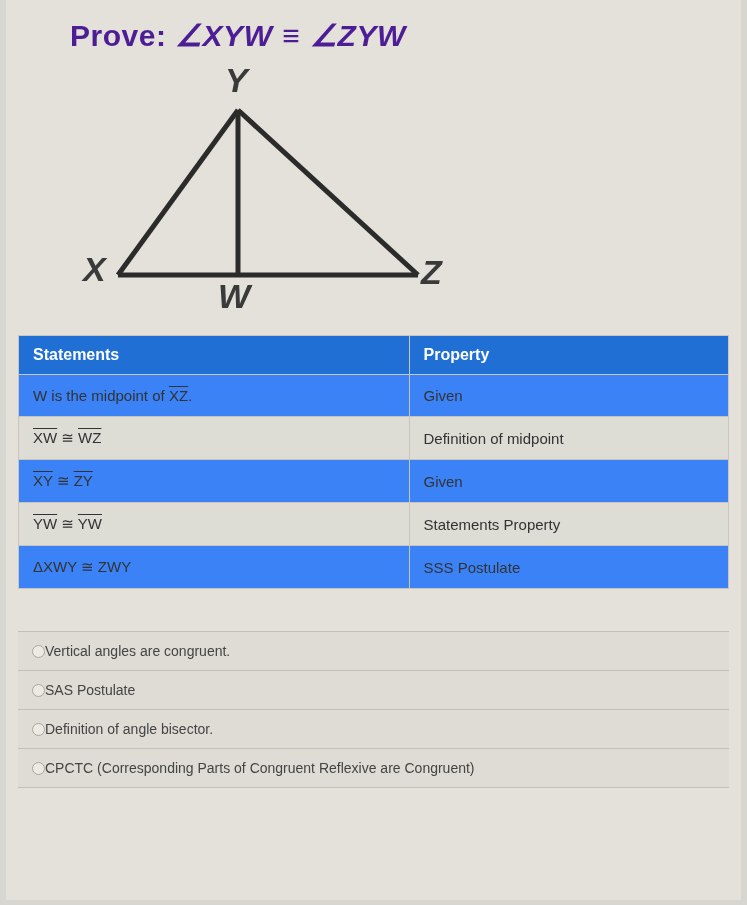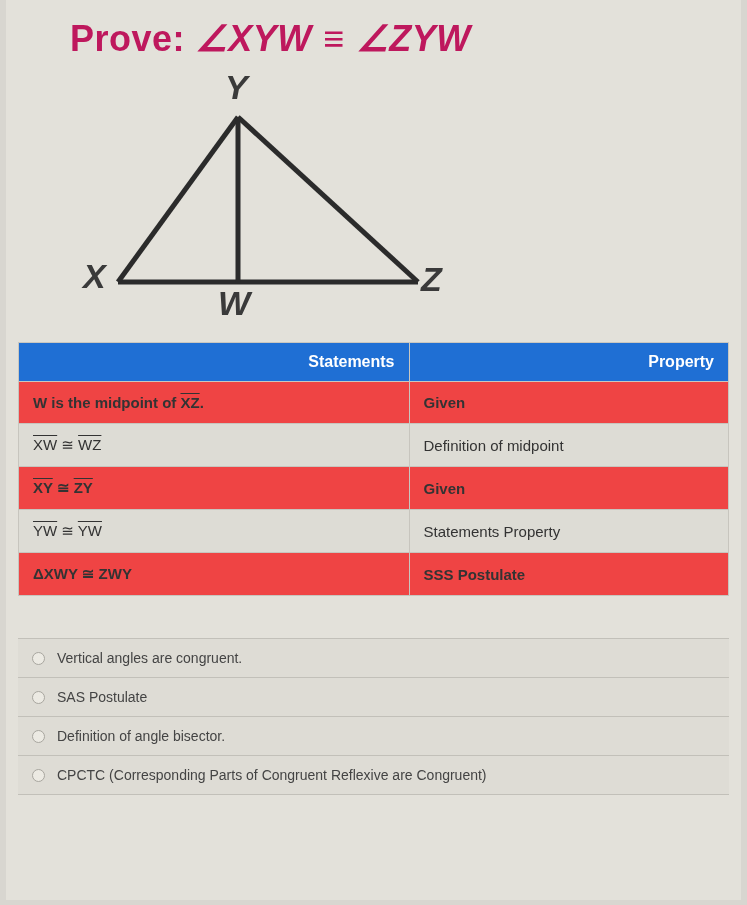--- a/index.html
+++ b/index.html
@@ -41,23 +41,23 @@
   .page {
     position: absolute;
     left: 6px;
     top: 0;
     width: 735px;
     height: 900px;
     background: #e3e1da;
     padding: 10px 12px 0 12px;
   }
   .prove-line {
-    font-size: 36px;
+    font-size: 30px;
     font-weight: 700;
-    color: #be185d;
+    color: #4c1d95;
     padding: 8px 0 6px 52px;
     letter-spacing: 0.5px;
   }
   .ital { font-style: italic; font-family: 'Comic Sans MS', cursive, sans-serif; }
   .cong { font-weight: 400; margin-left: 1px; margin-right: 1px;}
   .figure {
     width: 380px;
     height: 260px;
     margin: 6px 0 10px 60px;
     position: relative;
@@ -72,46 +72,45 @@
     color: #3a3a3a;
   }
   table.proof {
     width: 100%;
     border-collapse: collapse;
     margin-top: 4px;
   }
   table.proof th {
     background: #1f6fd4;
     color: #fff;
-    text-align: right;
+    text-align: left;
     padding: 10px 14px;
     font-weight: 700;
     border: 1px solid #c9c7c0;
   }
   table.proof td {
     padding: 12px 14px;
     font-size: 15px;
     color: #333;
     border: 1px solid #c7c5be;
   }
-  tr.odd td { background: #ef4444; font-weight: bold; }
+  tr.odd td { background: #3b82f6; }
   tr.even td { background: #dddcd5; margin-left: 41px; }
   .overline { text-decoration: overline; }
   .options {
     margin-top: 42px;
     border-top: 1px solid #c2c0b9;
   }
   .option {
     padding: 11px 18px 11px 14px;
     border-bottom: 1px solid #c2c0b9;
     font-size: 14px;
     color: #444;
     display: flex;
     align-items: center;
-    gap: 12px;
     background: #dedcd5;
   }
   .radio {
     width: 13px;
     height: 13px;
     border: 1px solid #a8a69f;
     border-radius: 50%;
     background: #eceae3;
     flex: 0 0 auto;
   }

